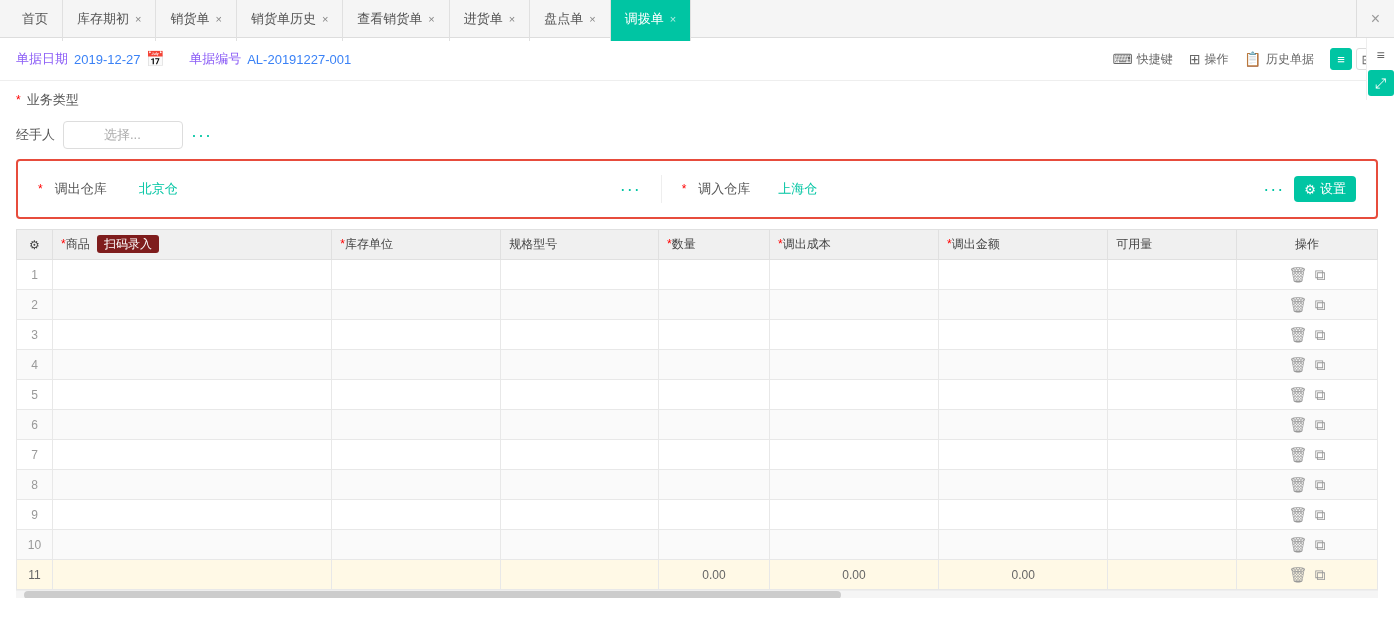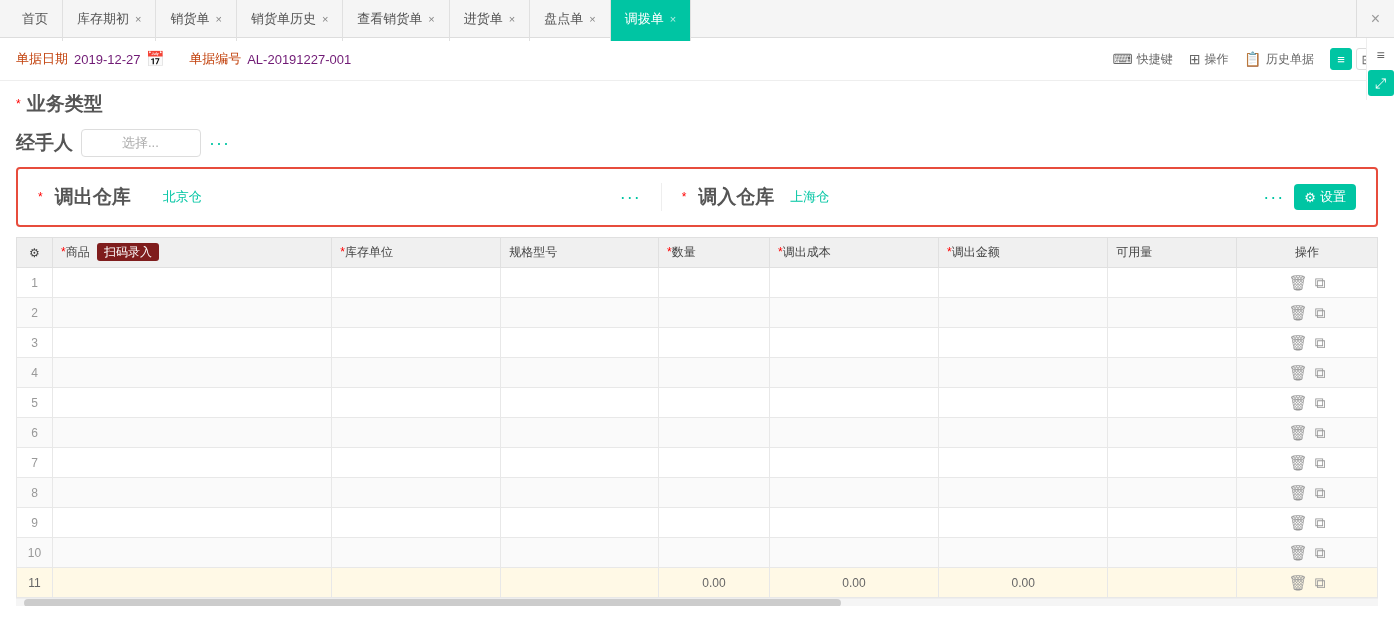--- a/index.html
+++ b/index.html
@@ -23,38 +23,38 @@
       display: flex; align-items: center; justify-content: center;
       cursor: pointer; font-size: 16px; color: #999; border-left: 1px solid #ddd;
     }
 
     
     .header-area {
       display: flex; align-items: center; padding: 10px 16px; border-bottom: 1px solid #eee;
       gap: 24px;
     }
     .header-field { display: flex; align-items: center; gap: 6px; font-size: 13px; }
-    .header-field label { color: #c2410c; }
-    .header-field .value { color: #701a75; font-weight: 500; }
+    .header-field label { color: #8b5cf6; }
+    .header-field .value { color: #3b82f6; font-weight: 500; }
     .calendar-icon { color: #00c5a3; cursor: pointer; font-size: 15px; }
     .header-right { margin-left: auto; display: flex; align-items: center; gap: 16px; }
     .header-btn { display: flex; align-items: center; gap: 4px; color: #666; cursor: pointer; font-size: 12px; }
     .header-btn .icon { font-size: 14px; }
     .layout-icons { display: flex; gap: 4px; }
     .layout-icon { width: 22px; height: 22px; display: flex; align-items: center; justify-content: center; cursor: pointer; color: #666; border: 1px solid #ddd; border-radius: 3px; }
     .layout-icon.active { background: #00c5a3; color: #fff; border-color: #00c5a3; }
 
     
     .form-area {
       display: flex; align-items: flex-start; padding: 10px 16px; gap: 20px;
       flex-wrap: wrap;
     }
     .form-field { display: flex; align-items: center; gap: 6px; }
     .required-star { color: red; font-size: 12px; }
-    .field-label { color: #555; font-size: 19px; font-weight: bold; }
+    .field-label { color: #555; font-size: 13px; }
     .field-value { color: #333; font-size: 13px; }
     .dropdown-btn {
       display: flex; align-items: center; gap: 6px; border: 1px solid #ddd; border-radius: 4px;
       padding: 4px 10px; cursor: pointer; min-width: 160px; background: #fff;
       justify-content: space-between;
     }
     .dropdown-arrow { color: #999; font-size: 11px; }
     .more-btn { color: #00c5a3; cursor: pointer; font-size: 18px; letter-spacing: 1px; }
 
     
@@ -196,21 +196,21 @@
     <span class="required-star">*</span>
     <span class="field-label">调出仓库</span>
     <span class="field-value" style="color:#00c5a3; margin-left:22px;">北京仓</span>
     <span style="flex:1;"></span>
     <span class="more-btn">···</span>
   </div>
   <div class="warehouse-divider"></div>
   <div class="warehouse-group">
     <span class="required-star">*</span>
     <span class="field-label">调入仓库</span>
-    <span class="field-value" style="color:#00c5a3; margin-left:6px;">上海仓</span>
+    <span class="field-value" style="color:#00c5a3; margin-left:18px;">上海仓</span>
     <span style="flex:1;"></span>
     <span class="more-btn">···</span>
   </div>
   <div class="settings-btn">
     <span>⚙</span>
     <span>设置</span>
   </div>
 </div>
 
 <div class="table-container">

